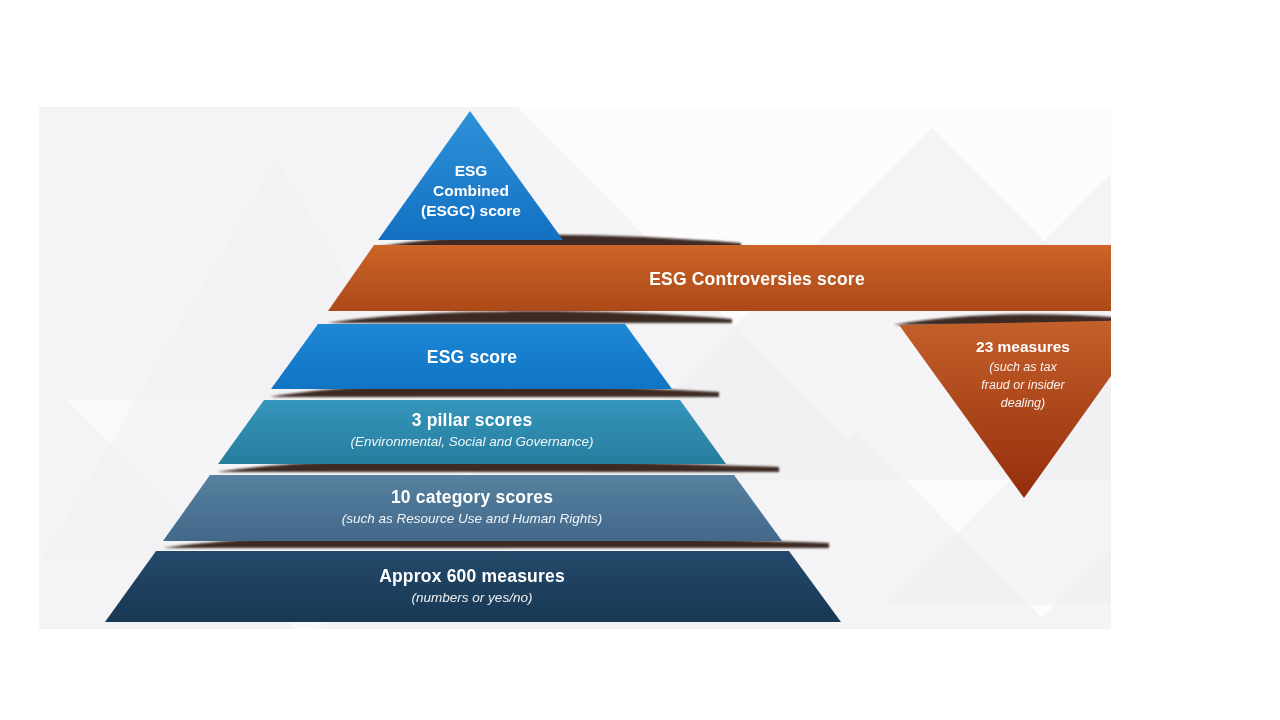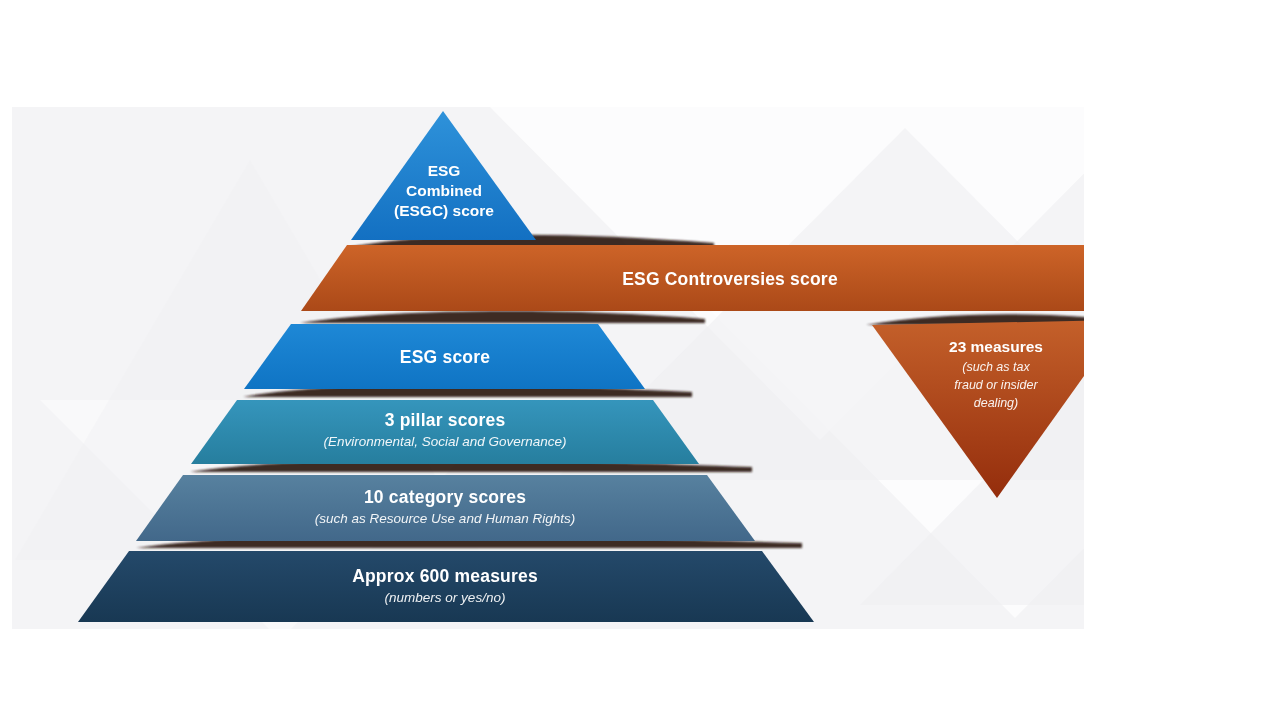--- a/index.html
+++ b/index.html
@@ -1,17 +1,17 @@
 <!DOCTYPE html>
 <html><head>
 <meta charset="utf-8">
 <style>
   html,body{margin:0;padding:0;background:#ffffff;}
   .stage{position:relative;width:1084px;height:720px;background:#ffffff;overflow:hidden;
-         font-family:"Liberation Sans",sans-serif;}
+         font-family:"Liberation Sans",sans-serif;padding-left:27px;}
   svg{display:block;}
   text{font-family:"Liberation Sans",sans-serif;fill:#ffffff;}
   .lvl-label{font-size:17.5px;font-weight:bold;letter-spacing:.2px;}
   .lvl-sub{font-size:13.5px;font-style:italic;fill:rgba(255,255,255,.93);}
   .apex-label{font-size:15.5px;font-weight:bold;}
   .callout-label{font-size:15.5px;font-weight:bold;}
   .callout-sub{font-size:12.5px;font-style:italic;fill:rgba(255,255,255,.93);}
 </style>
 </head>
 <body>

